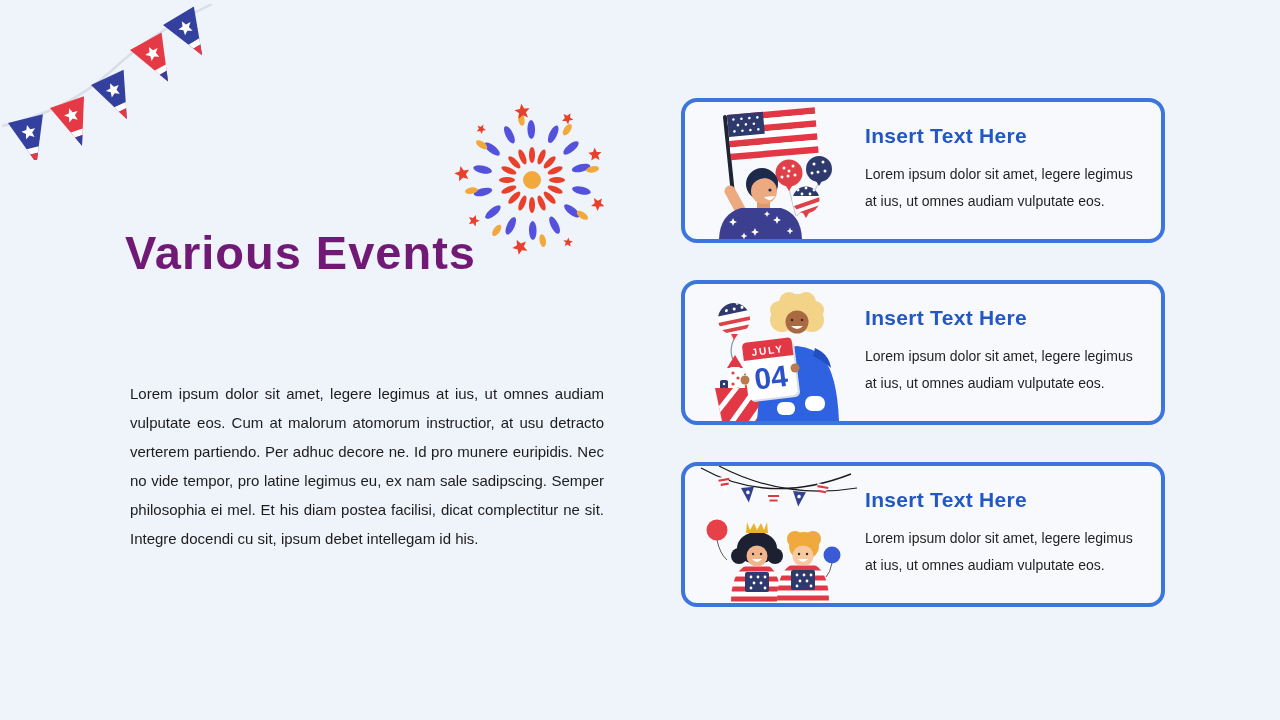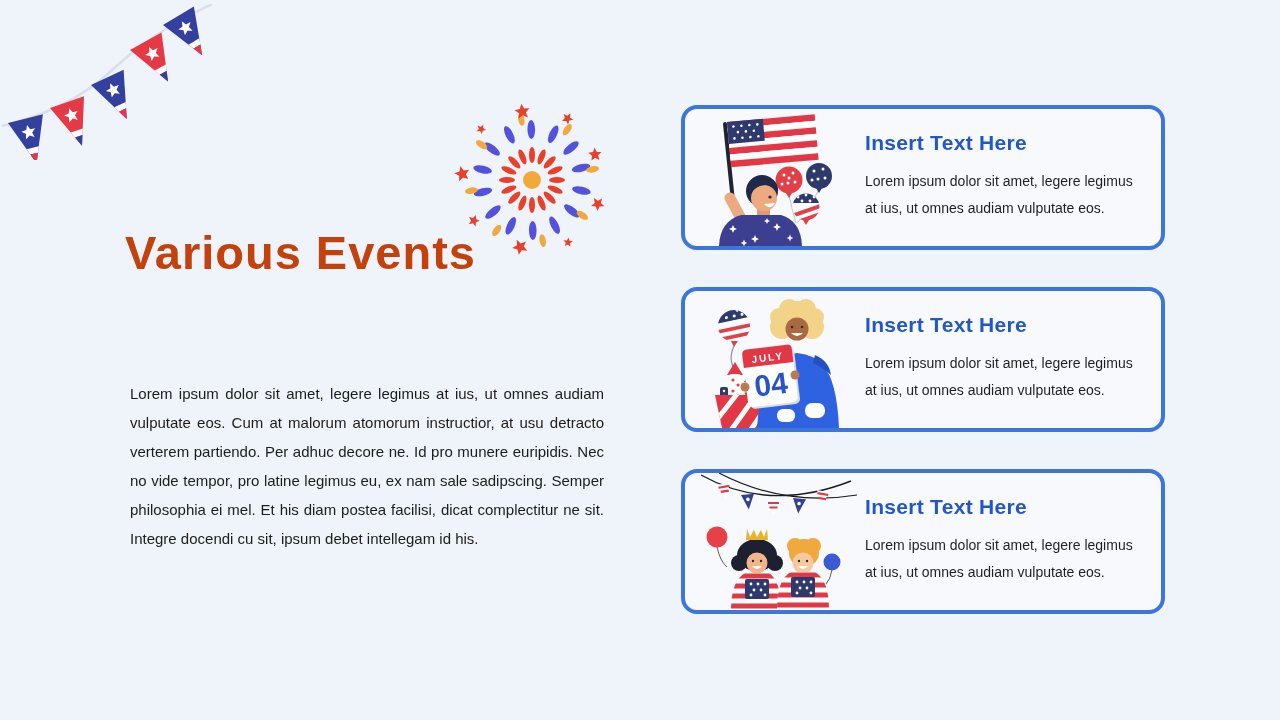--- a/index.html
+++ b/index.html
@@ -3,24 +3,24 @@
 <meta charset="utf-8">
 <style>
   html,body{margin:0;padding:0;}
   .slide{position:relative;width:1280px;height:720px;background:#eff3fa;overflow:hidden;
          font-family:"Liberation Sans",sans-serif;}
   .deco{position:absolute;}
   .bunting{left:0;top:4px;width:216px;height:156px;}
   .fireworks{left:452px;top:104px;width:160px;height:152px;}
   .title-block{position:absolute;left:125px;top:205px;}
   .title-l1{font-size:47px;line-height:54px;font-weight:700;color:#2e2ea3;letter-spacing:1px;}
-  .title-l2{font-size:47px;line-height:54px;font-weight:700;color:#c2410c;letter-spacing:1px;margin-top:21px;}
+  .title-l2{font-size:47px;line-height:54px;font-weight:700;color:#701a75;letter-spacing:1px;margin-top:21px;}
   .intro{position:absolute;left:130px;top:379px;width:474px;margin:0;
          font-size:15px;line-height:29px;color:#1c1c1c;text-align:justify;}
-  .cards{position:absolute;left:681px;top:105px;display:flex;flex-direction:column;gap:37px;}
+  .cards{position:absolute;left:681px;top:98px;display:flex;flex-direction:column;gap:37px;}
   .card{width:484px;height:145px;box-sizing:border-box;border:4px solid #3c76dd;border-radius:16px;
         background:#f7f9fd;display:flex;overflow:hidden;}
   .card-illus{width:178px;flex:none;position:relative;}
   .card-illus svg{position:absolute;left:4px;top:0;width:170px;height:137px;}
   .card-text{flex:1;padding:22px 14px 0 2px;}
   .card-heading{font-size:21px;font-weight:700;color:#2257c4;letter-spacing:.3px;margin-bottom:13px;}
   .card-body{font-size:14px;line-height:27px;color:#1f1f1f;margin:0;width:282px;}
 </style>
 </head>
 <body>

